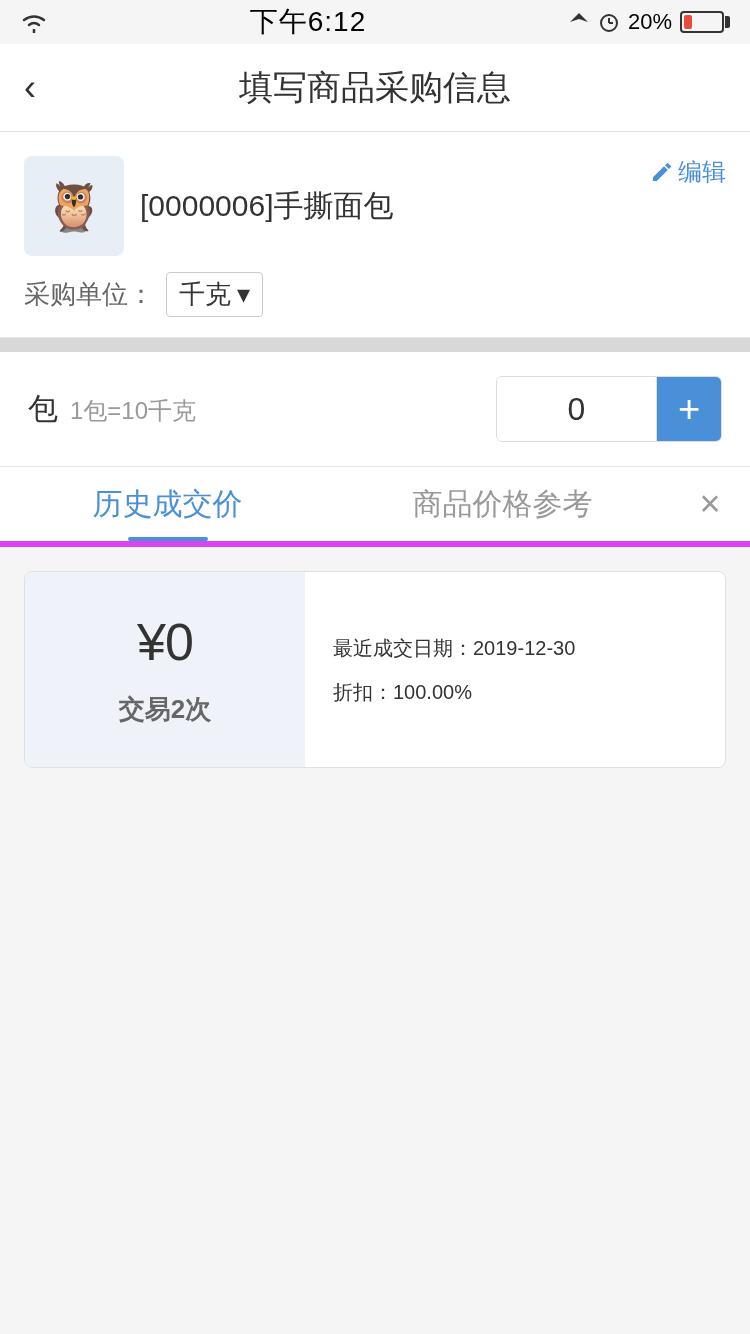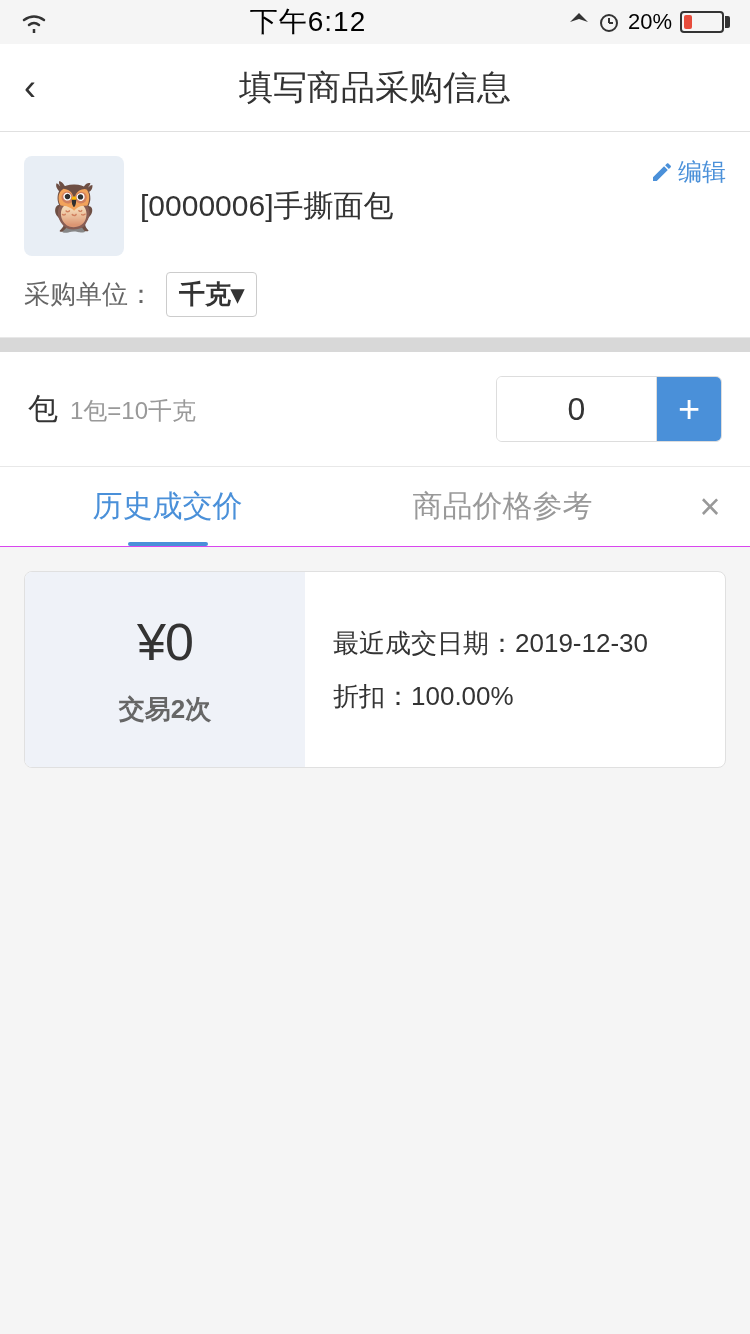--- a/index.html
+++ b/index.html
@@ -156,21 +156,21 @@
     }
     .unit-select {
       display: inline-flex;
       align-items: center;
       border: 1px solid #ccc;
       border-radius: 4px;
       padding: 4px 12px;
       font-size: 26px;
       color: #333;
       background: #fff;
-      font-weight: bold;
+      gap: 6px;
     }
     .price-ref {
       display: flex;
       align-items: center;
       gap: 8px;
       font-size: 28px;
       color: #4a90d9;
     }
     .help-circle {
       width: 32px;
@@ -245,21 +245,21 @@
       cursor: pointer;
       font-weight: 300;
     }
 
     
     .tab-bar {
       background: #fff;
       display: flex;
       align-items: center;
       height: 80px;
-      border-bottom: 1px solid #d946ef;
+      border-bottom: 6px solid #d946ef;
       position: relative;
     }
     .tab-item {
       flex: 1;
       display: flex;
       flex-direction: column;
       align-items: center;
       justify-content: center;
       height: 100%;
       cursor: pointer;
@@ -328,21 +328,21 @@
     }
     .card-right {
       flex: 1;
       padding: 30px 28px;
       display: flex;
       flex-direction: column;
       justify-content: center;
       gap: 14px;
     }
     .card-info-line {
-      font-size: 26px;
+      font-size: 20px;
       color: #333;
       line-height: 1.5;
     }
   </style>
 </head>
 <body>
 
 <div class="status-bar">
   <div class="status-left">
     <svg width="28" height="22" viewBox="0 0 28 22">

